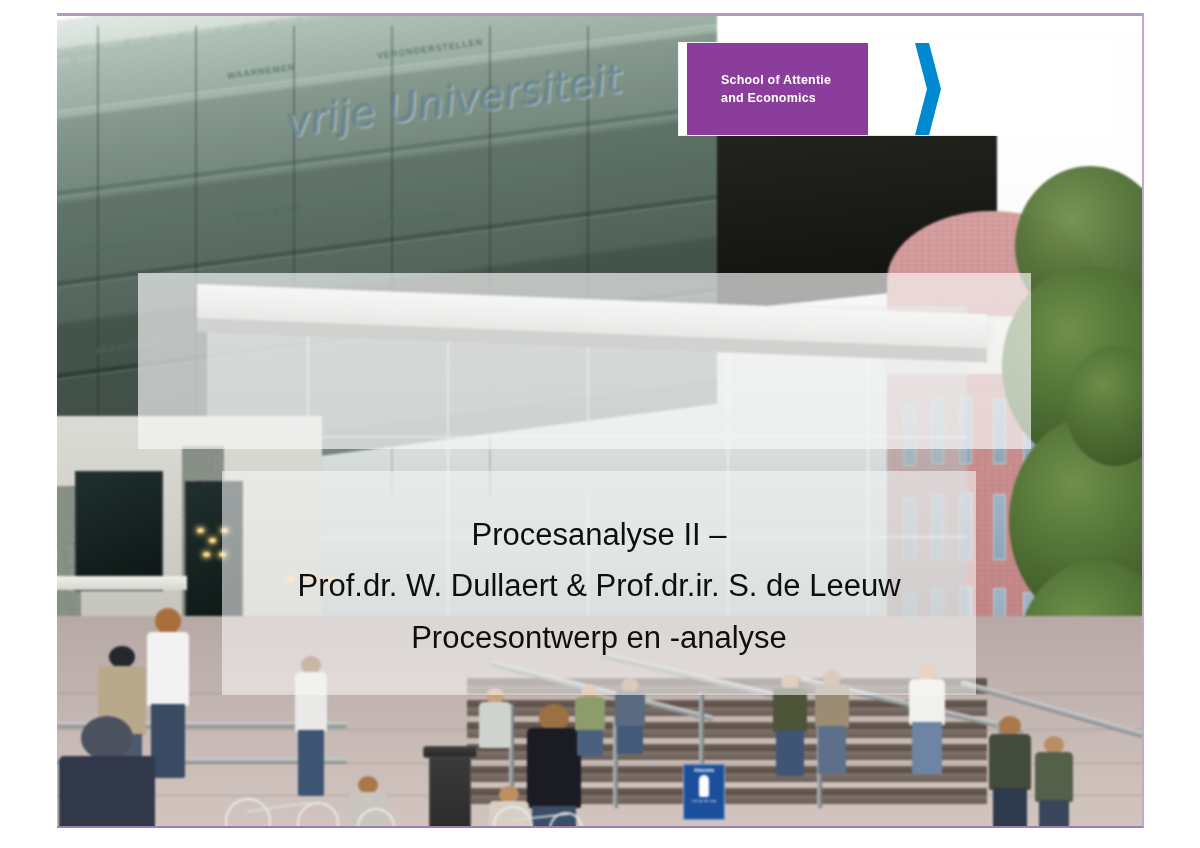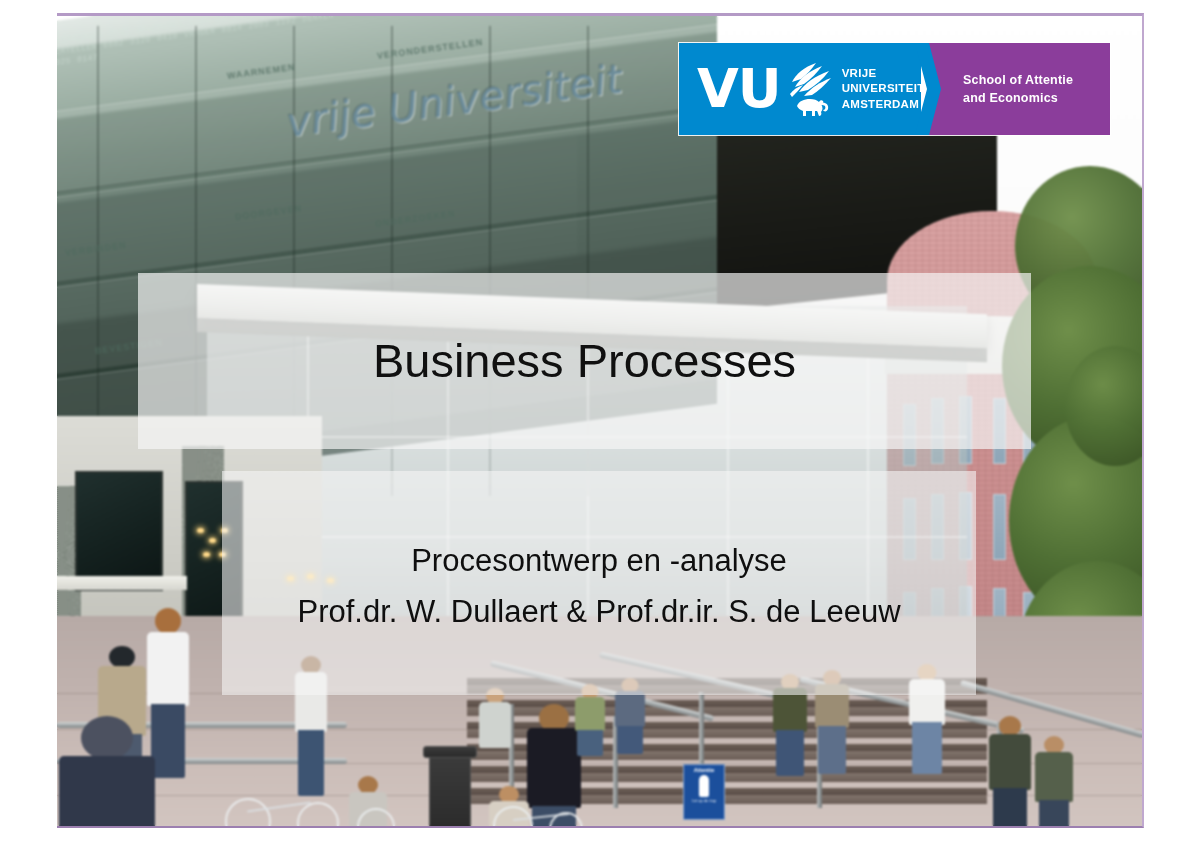--- a/index.html
+++ b/index.html
@@ -690,61 +690,30 @@
       <div class="bike-bar" style="left:190px; top:790px; width:64px; transform:rotate(-8deg);"></div>
       <div class="bike-wheel" style="left:300px; top:792px; width:38px; height:38px;"></div>
       <div class="bike-wheel" style="left:436px; top:790px; width:40px; height:40px;"></div>
       <div class="bike-wheel" style="left:492px; top:796px; width:34px; height:34px;"></div>
       <div class="bike-bar" style="left:456px; top:800px; width:56px; transform:rotate(-6deg);"></div>
 
       <div id="photo-blur-layer"></div>
     </div>
 
     <div id="title-band" style="left:81px; top:257px;">
-      <div class="title-line">Business Processes</div>
     </div>
 
     <div id="subtitle-band" style="left:165px; top:455px;">
+      <div class="subtitle-line">Procesanalyse II –</div>
+      <div class="subtitle-line">Prof.dr. W. Dullaert &amp; Prof.dr.ir. S. de Leeuw</div>
       <div class="subtitle-line">Procesontwerp en -analyse</div>
-      <div class="subtitle-line">Prof.dr. W. Dullaert &amp; Prof.dr.ir. S. de Leeuw</div>
     </div>
 
     <div id="vu-logo-block" style="left:622px; top:27px;">
 
-      <div id="vu-blue-panel">
-        <span id="vu-letters">VU</span>
-
-        <svg id="vu-griffin" viewBox="0 0 46 60" aria-hidden="true">
-          <g fill="#ffffff">
-
-            <path d="M6 22 C10 14 18 7 30 3 C26 9 21 14 15 19 Z"></path>
-            <path d="M9 27 C14 18 23 11 36 6 C31 13 25 19 18 24 Z"></path>
-            <path d="M13 32 C19 23 29 16 43 11 C37 19 30 25 22 30 Z"></path>
-            <path d="M18 36 C25 28 34 22 45 18 C39 25 32 31 26 35 Z"></path>
-
-            <path d="M4 34 C7 30 11 27 17 25 C13 30 9 34 6 37 Z"></path>
-
-            <path d="M11 46 C13 41 18 39 24 39 C28 39 31 40 33 42
-                     C34 40 36 40 37 41 C38 42 37 44 35 44
-                     C37 47 37 50 35 52 C36 54 35 56 33 56
-                     C32 54 32 52 31 51 L29 51 L29 56 L26 56 L26 51
-                     L20 51 L20 56 L17 56 L17 51
-                     C14 50 12 48 11 46 Z"></path>
-
-            <path d="M35 43 C40 42 43 45 42 49 C41 52 38 52 37 50
-                     C39 50 40 48 39 46 C38 45 36 45 35 45 Z"></path>
-          </g>
-        </svg>
-
-        <span id="vu-name">
-          <span>VRIJE</span><br>
-          <span>UNIVERSITEIT</span><br>
-          <span>AMSTERDAM</span>
-        </span>
-      </div>
 
       <svg id="vu-chevron" viewBox="0 0 26 92" aria-hidden="true" style="left:236px; top:0;">
         <polygon points="0,0 14,0 26,46 14,92 0,92 12,46" fill="#0089cf"></polygon>
       </svg>
 
       <div id="vu-purple-panel">
         <span id="sbe-name">
           <span>School of Attentie</span><br>
           <span>and Economics</span>
         </span>

